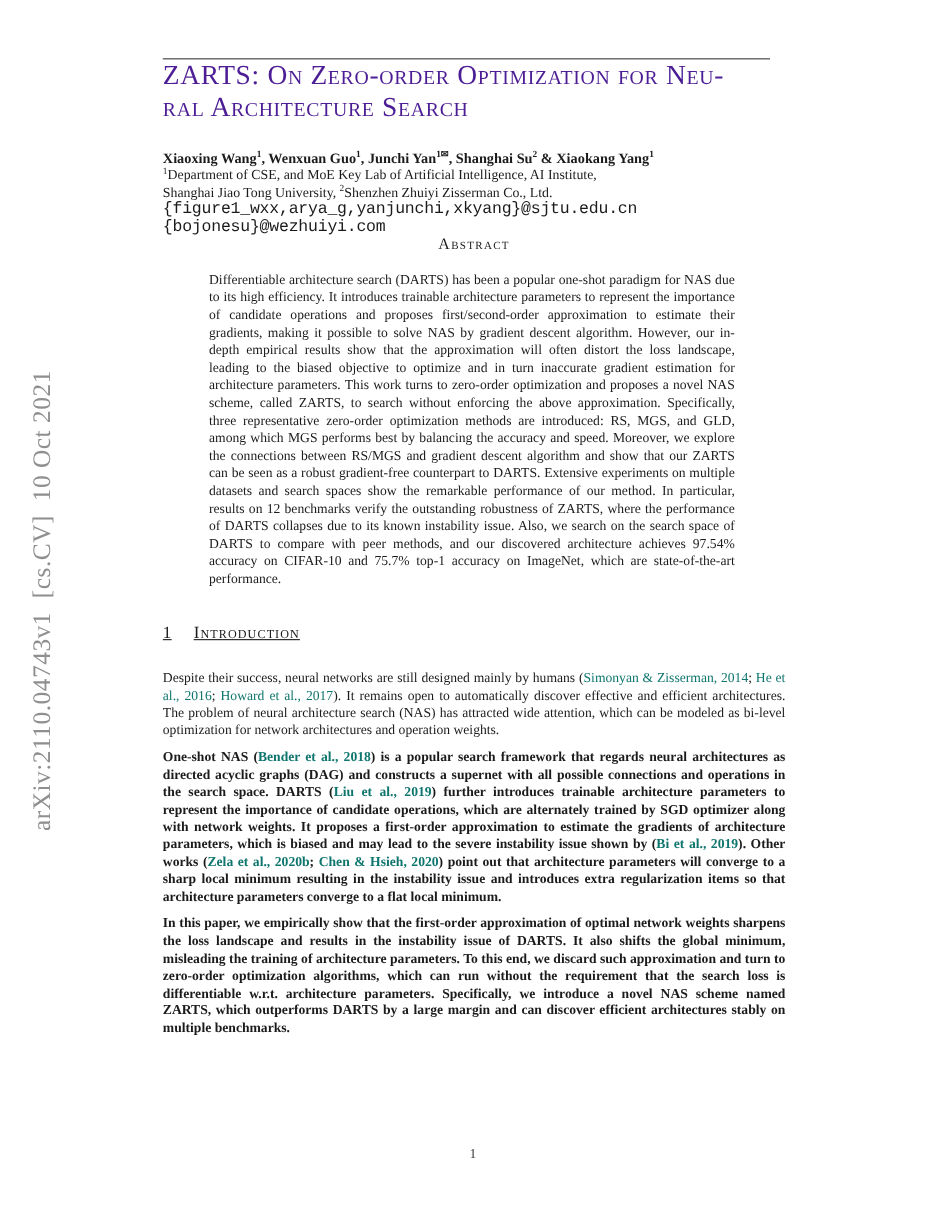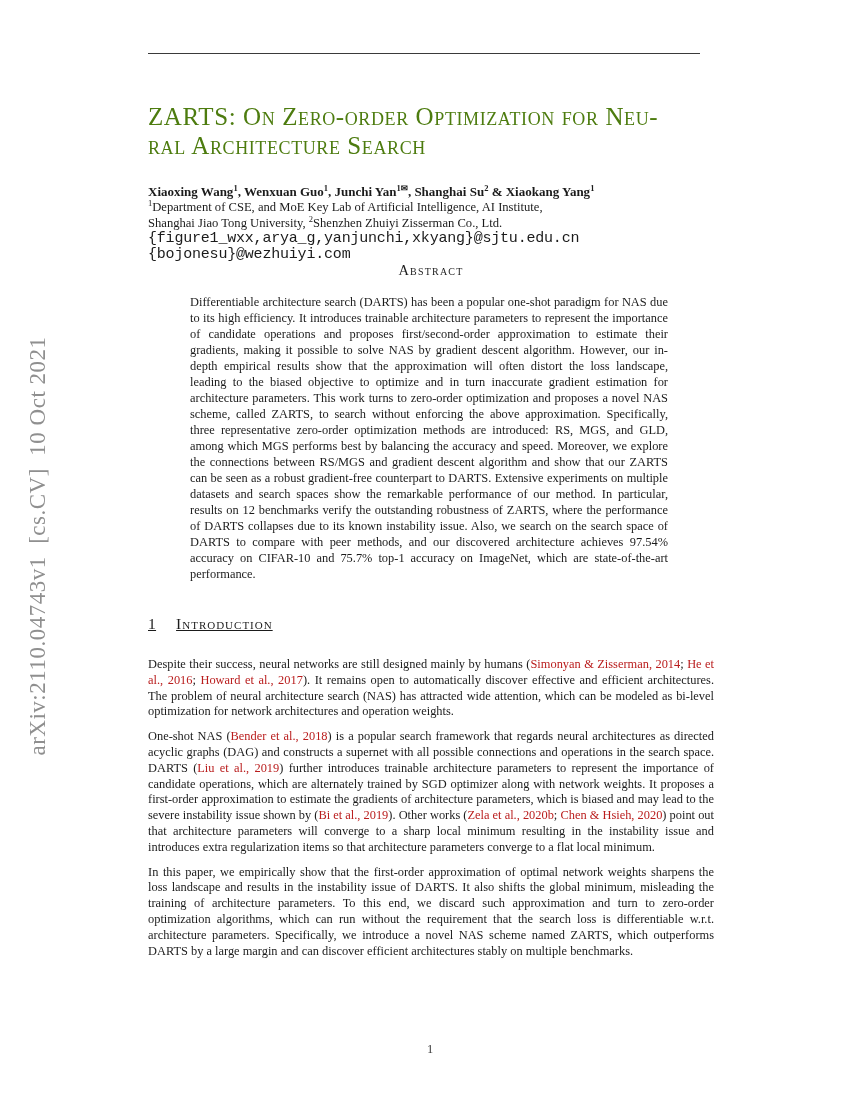--- a/index.html
+++ b/index.html
@@ -28,26 +28,25 @@
     left: 148px;
     top: 0;
     width: 566px;
   }
   .rule {
     margin-top: 53px;
     width: 552px;
     border-top: 1.6px solid #3a3a3a;
   }
   .title {
-    margin-top: 48px;
     font-size: 25px;
     line-height: 29px;
     font-variant: small-caps;
     letter-spacing: 0.6px;
-    color: #4d7c0f;
+    color: #4c1d95;
   }
   .authors {
     margin-top: 24px;
     font-size: 13px;
     line-height: 16px;
     font-weight: bold;
   }
   .affil {
     font-size: 12.6px;
     line-height: 15.5px;
@@ -78,22 +77,22 @@
     letter-spacing: 0.3px;
     text-decoration: underline;
   }
   .section-heading .sec-num { margin-right: 20px; }
   .section-heading .sec-title { font-variant: small-caps; letter-spacing: 1px; }
   .para {
     text-align: justify;
     font-size: 12.4px;
     line-height: 15.8px;
   }
-  .para + .para { margin-top: 9px; }
-  .cite { color: #b91c1c; }
+  .para + .para { margin-top: 9px; font-weight: bold; }
+  .cite { color: #0f766e; }
   .footer-page-number {
     position: absolute;
     bottom: 43px;
     left: 0;
     width: 860px;
     text-align: center;
     font-size: 12.5px;
     color: #3c3c3c;
   }
 </style>

